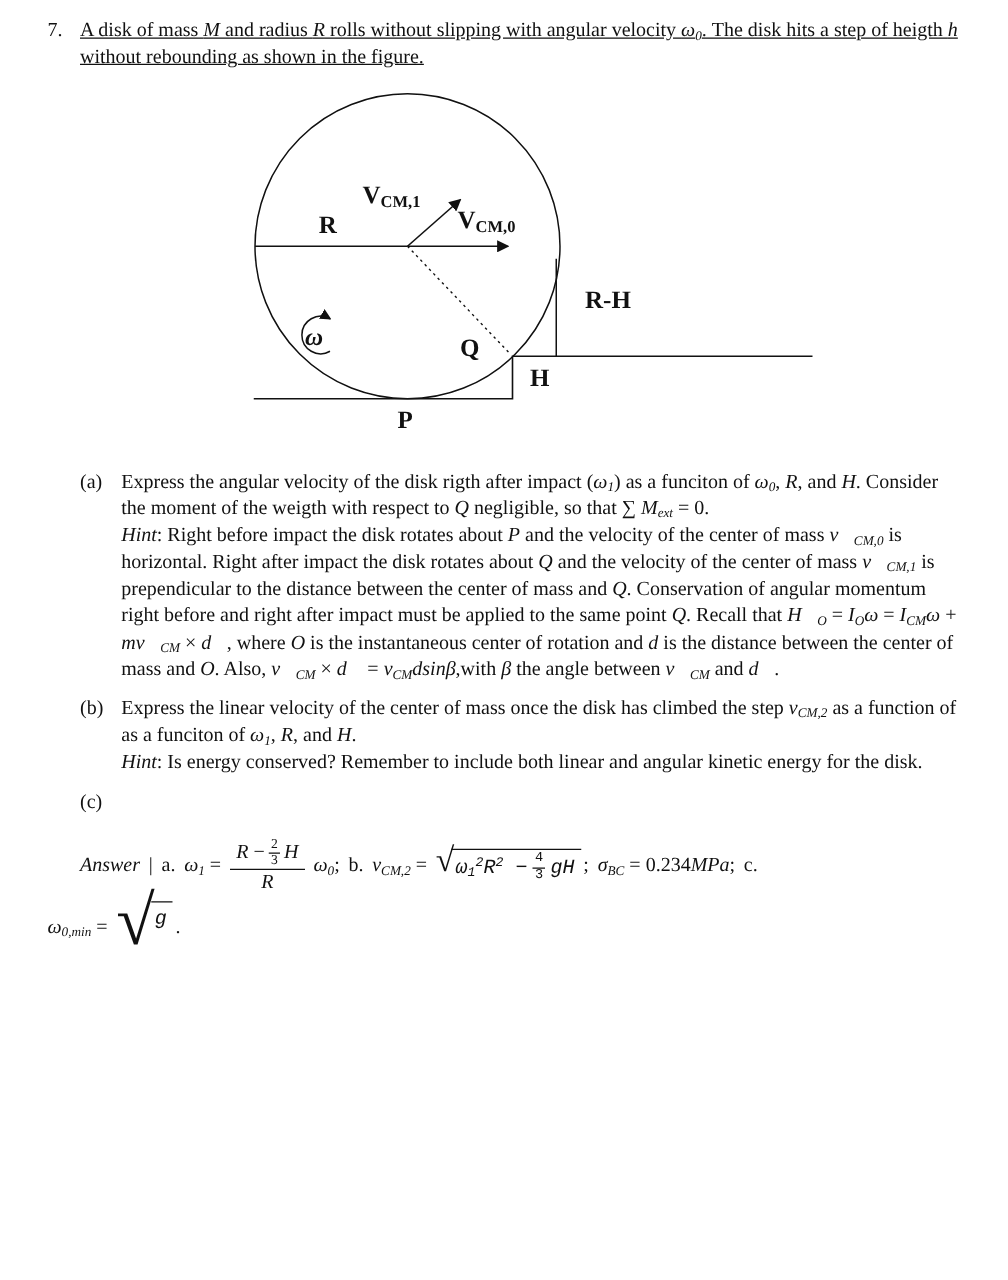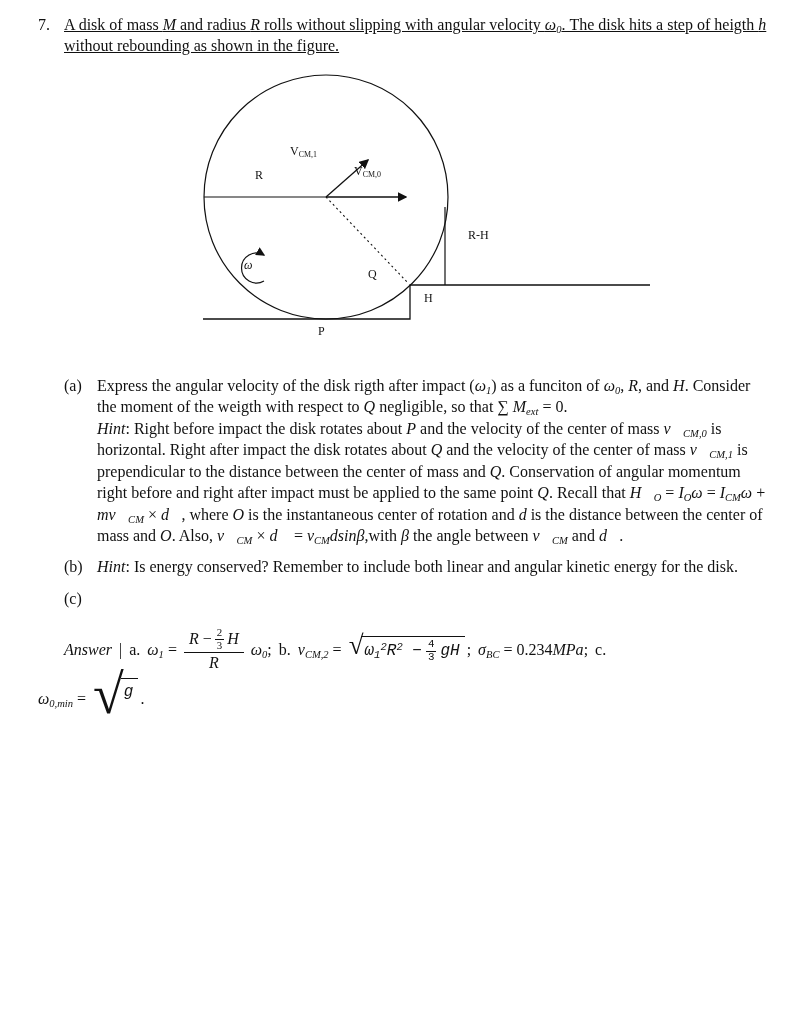--- a/index.html
+++ b/index.html
@@ -17,21 +17,21 @@
   sup { font-size:0.66em; vertical-align:0.5em; line-height:0; }
 
   
   .problem { display:flex; }
   .pnum { width:26px; flex-shrink:0; }
   .ptext { flex:1;text-decoration:underline; }
 
   
   .figure { position:relative; width:520px; height:290px; margin:12px 0 16px 160px; }
   .figure svg { position:absolute; left:0; top:0; }
-  .flabel { position:absolute; font-size:12px; white-space:nowrap; }
+  .flabel { position:absolute; font-size:20px; white-space:nowrap;font-weight:bold; }
 
   
   .parts { margin-left:26px; }
   .part { display:flex; margin-bottom:10px; }
   .part-label { width:33px; flex-shrink:0; }
   .part-body { flex:1; }
 
   
   .answer { margin-top:18px; margin-left:26px; }
   .mline { display:flex; align-items:center; gap:7px; white-space:nowrap; }
@@ -72,41 +72,42 @@
       <line x1="6" y1="128" x2="128" y2="128" stroke="#111" stroke-width="1.2"></line>
       <line x1="128" y1="128" x2="208" y2="128" stroke="#111" stroke-width="1.3" marker-end="url(#arr)"></line>
       <line x1="128" y1="128" x2="170" y2="91" stroke="#111" stroke-width="1.3" marker-end="url(#arr)"></line>
       <line x1="128" y1="128" x2="210" y2="214" stroke="#111" stroke-width="1.1" stroke-dasharray="2 3"></line>
       <line x1="247" y1="138" x2="247" y2="216" stroke="#111" stroke-width="1.2"></line>
       <path d="M5 250 H212 V216 H452" fill="none" stroke="#111" stroke-width="1.3"></path>
       <path d="M66 212 A15 15 0 1 1 66 186" fill="none" stroke="#111" stroke-width="1.2" marker-end="url(#arr)"></path>
     </svg>
     <div class="flabel" style="left:57px; top:98px;">R</div>
     <div class="flabel" style="left:92px; top:74px;">V<sub>CM,1</sub></div>
-    <div class="flabel" style="left:156px; top:94px;">V<sub>CM,0</sub></div>
+    <div class="flabel" style="left:168px; top:94px;">V<sub>CM,0</sub></div>
     <div class="flabel" style="left:46px; top:188px;"><i>ω</i></div>
     <div class="flabel" style="left:170px; top:197px;">Q</div>
     <div class="flabel" style="left:120px; top:254px;">P</div>
     <div class="flabel" style="left:270px; top:158px;">R-H</div>
     <div class="flabel" style="left:226px; top:221px;">H</div>
   </div>
 
   <div class="parts">
 
     <div class="part">
       <div class="part-label">(a)</div>
       <div class="part-body">
         <p>Express the angular velocity of the disk rigth after impact (<i>ω<sub>1</sub></i>) as a funciton of <i>ω<sub>0</sub></i>, <i>R</i>, and <i>H</i>. Consider the moment of the weigth with respect to <i>Q</i> negligible, so that ∑ <i>M<sub>ext</sub></i> = 0.</p>
         <p><i>Hint</i>: Right before impact the disk rotates about <i>P</i> and the velocity of the center of mass <i>v⃗<sub>CM,0</sub></i> is horizontal. Right after impact the disk rotates about <i>Q</i> and the velocity of the center of mass <i>v⃗<sub>CM,1</sub></i> is prependicular to the distance between the center of mass and <i>Q</i>. Conservation of angular momentum right before and right after impact must be applied to the same point <i>Q</i>. Recall that <i>H⃗<sub>O</sub></i> = <i>I<sub>O</sub>ω</i> = <i>I<sub>CM</sub>ω</i> + <i>mv⃗<sub>CM</sub></i> × <i>d⃗</i>, where <i>O</i> is the instantaneous center of rotation and <i>d</i> is the distance between the center of mass and <i>O</i>. Also, <i>v⃗<sub>CM</sub></i> × <i>d⃗</i> = <i>v<sub>CM</sub>dsinβ</i>,with <i>β</i> the angle between <i>v⃗<sub>CM</sub></i> and <i>d⃗</i>.</p>
       </div>
     </div>
 
     <div class="part">
       <div class="part-label">(b)</div>
       <div class="part-body">
+        <p>Express the linear velocity of the center of mass once the disk has climbed the step <i>v<sub>CM,2</sub></i> as a function of as a funciton of <i>ω<sub>1</sub></i>, <i>R</i>, and <i>H</i>.</p>
         <p><i>Hint</i>: Is energy conserved? Remember to include both linear and angular kinetic energy for the disk.</p>
       </div>
     </div>
 
     <div class="part">
       <div class="part-label">(c)</div>
       <div class="part-body">
       </div>
     </div>
 

